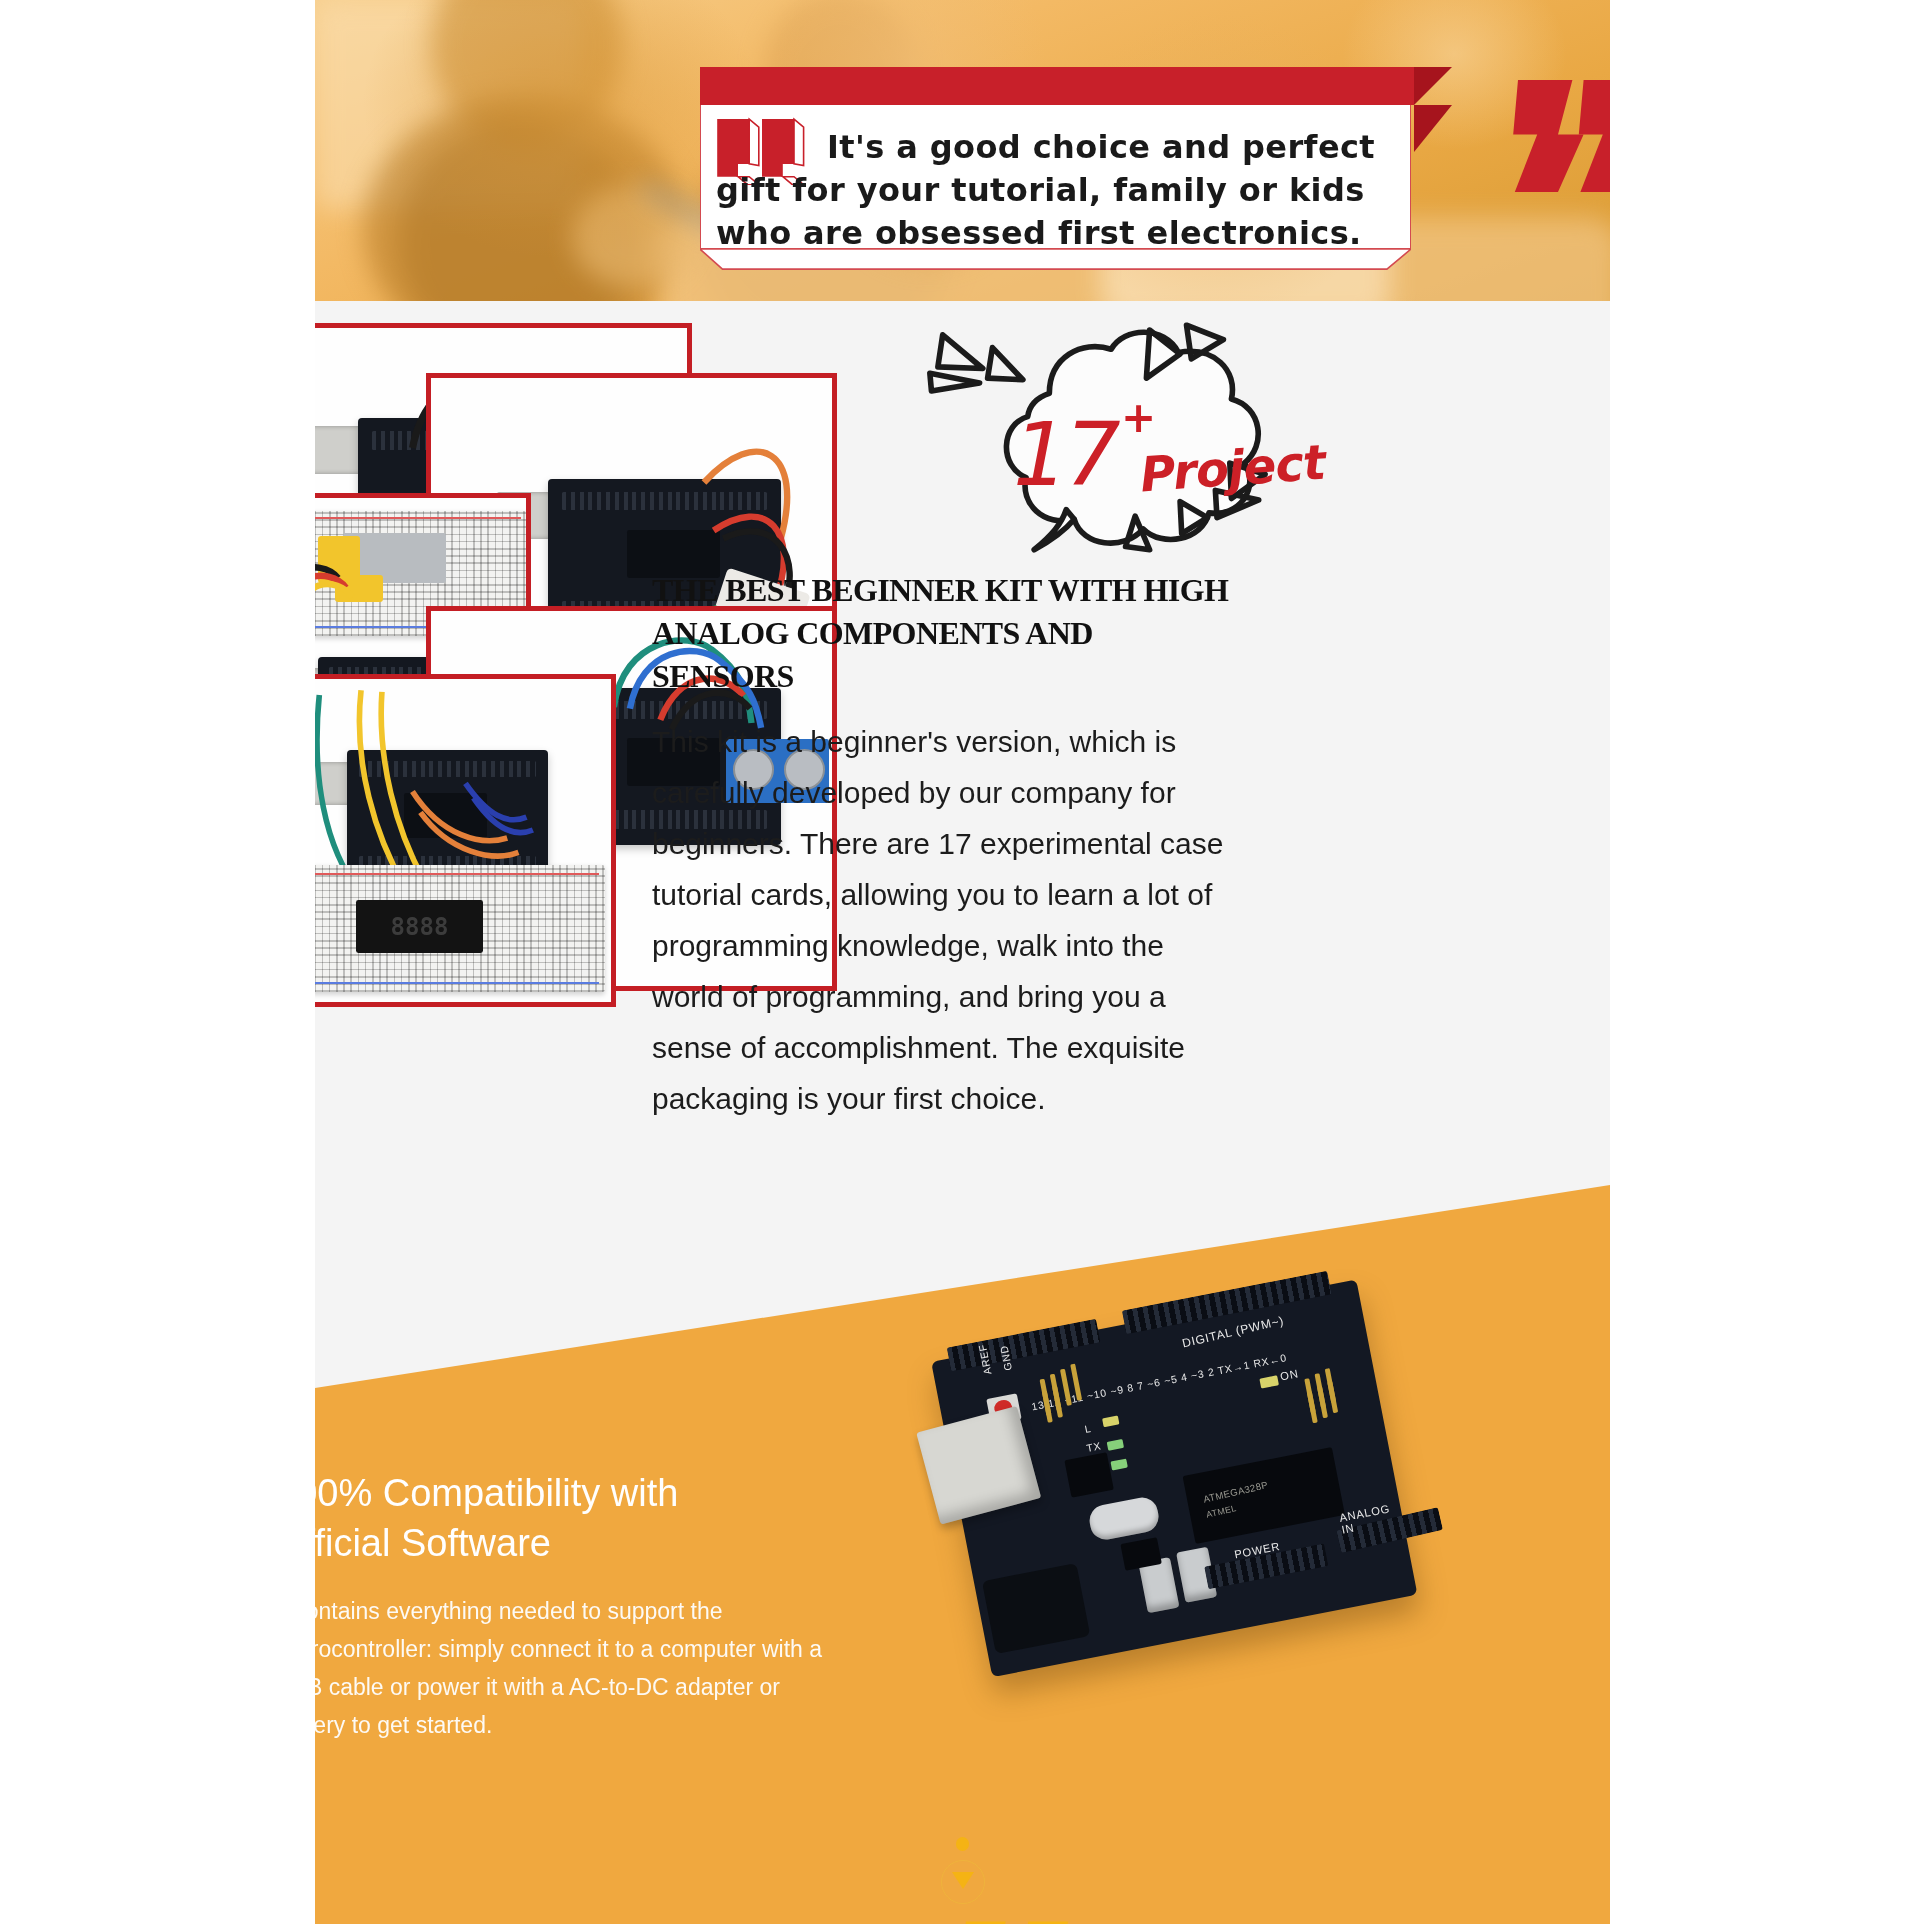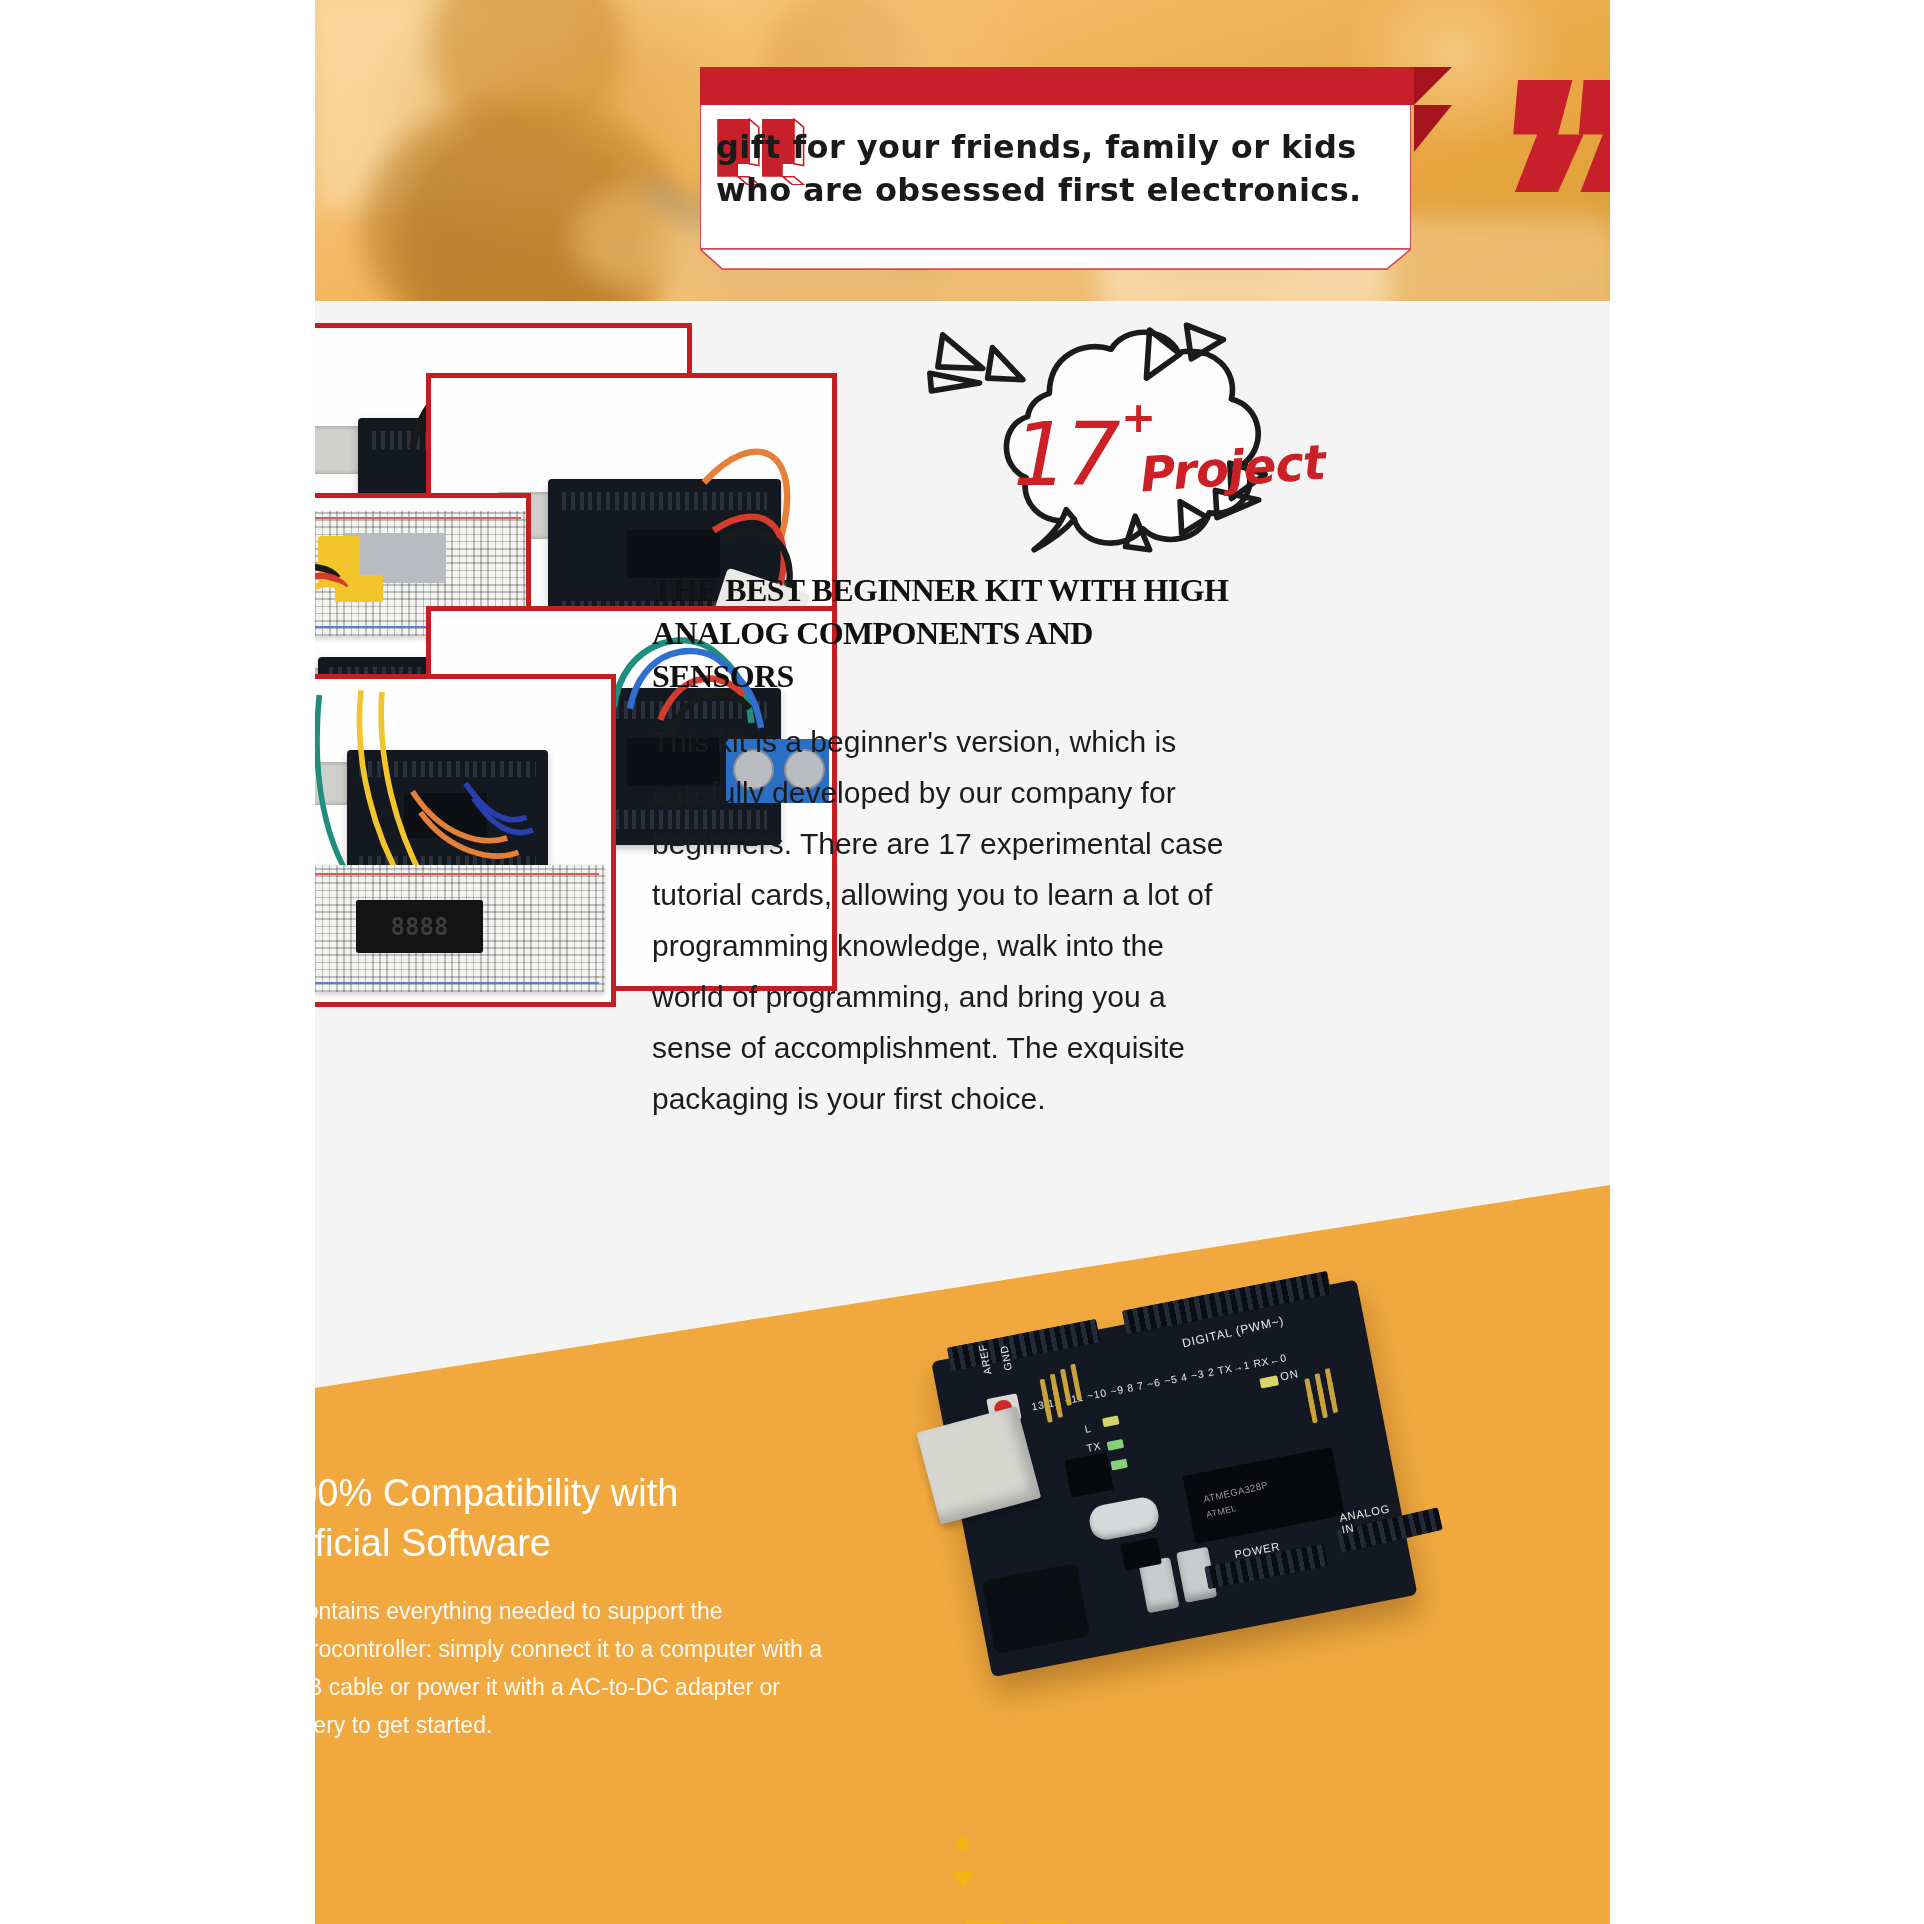--- a/index.html
+++ b/index.html
@@ -191,21 +191,22 @@
         <path d="M4 6 L44 6 L50 14 L50 54 L44 62 L30 62 L30 78 L4 78 L4 6 Z" fill="#c8202a"></path>
         <path d="M44 6 L56 16 L56 64 L44 62 Z" fill="#ffffff" stroke="#c8202a" stroke-width="2"></path>
         <path d="M30 78 L42 88 L56 88 L44 78 Z" fill="#ffffff" stroke="#c8202a" stroke-width="2"></path>
         <path d="M60 6 L100 6 L106 14 L106 54 L100 62 L86 62 L86 78 L60 78 L60 6 Z" fill="#c8202a"></path>
         <path d="M100 6 L112 16 L112 64 L100 62 Z" fill="#ffffff" stroke="#c8202a" stroke-width="2"></path>
         <path d="M86 78 L98 88 L112 88 L100 78 Z" fill="#ffffff" stroke="#c8202a" stroke-width="2"></path>
       </svg>
     </div>
 
     <div class="quote-text">
-      <span class="l2">gift for your friends, family or kids</span>
+      <span class="l1">It's a good choice and perfect</span>
+      <span class="l2">gift for your tutorial, family or kids</span>
       <span class="l3">who are obsessed first electronics.</span>
     </div>
   </div>
 
   <div class="bubble">
     <svg width="393" height="265" viewBox="0 0 490 330">
       <path d="M175 95 C175 50 215 28 252 40 C268 12 318 10 336 44 C380 36 410 66 402 102
                C440 112 446 160 418 182 C438 212 412 250 374 244 C366 278 316 288 292 264
                C268 292 216 286 206 252 C168 262 138 232 146 200 C112 186 114 134 148 124
                C150 110 160 100 175 95 Z" fill="#fcfcfc" stroke="#1b1b1b" stroke-width="7" stroke-linejoin="round"></path>

